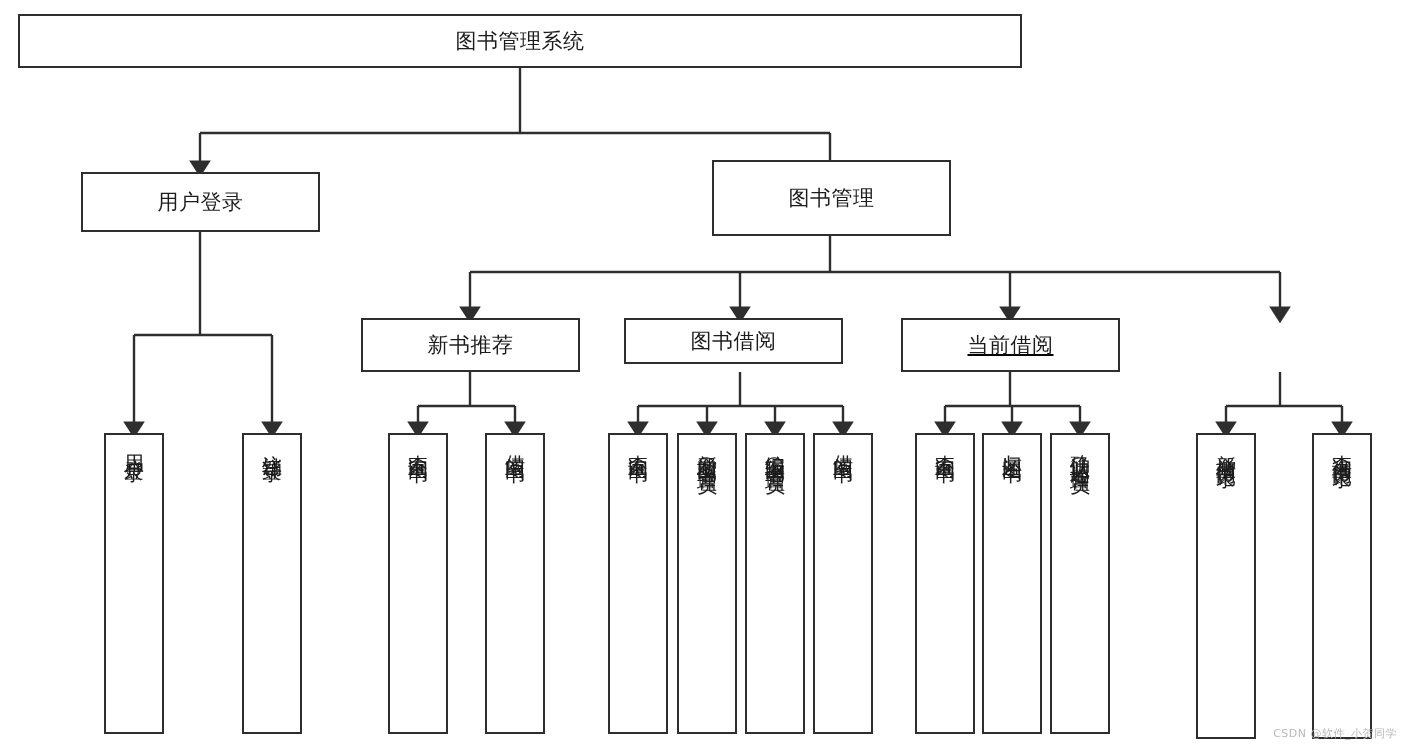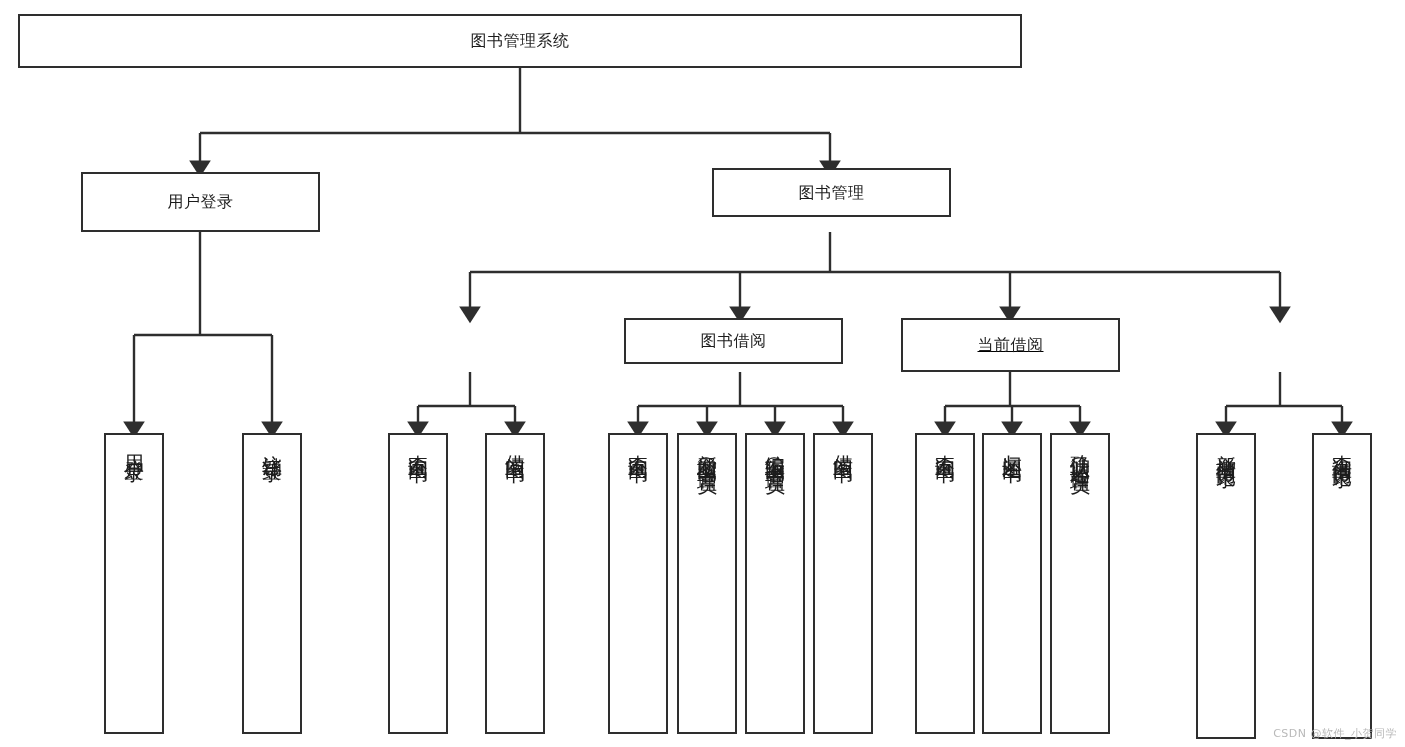--- a/index.html
+++ b/index.html
@@ -26,21 +26,21 @@
     box-sizing: border-box;
     background: #ffffff;
     border: 2px solid #2e2e2e;
     display: flex;
     align-items: center;
     justify-content: center;
     overflow: hidden;
   }
   .node-label {
     color: #1c1c1c;
-    font-size: 16px;
+    font-size: 21px;
     line-height: 1.25;
     letter-spacing: 0.5px;
     white-space: nowrap;
     text-align: center;
   }
   .node-box.vertical {
     align-items: flex-start;
     justify-content: center;
     padding-top: 4px;
   }
@@ -126,24 +126,27 @@
     </g>
   </svg>
 
   <div class="node-box" style="left:18px; top:14px; width:1004px; height:54px;">
     <span class="node-label">图书管理系统</span>
   </div>
 
   <div class="node-box" style="left:81px; top:172px; width:239px; height:60px;">
     <span class="node-label">用户登录</span>
   </div>
-  <div class="node-box" style="left:712px; top:168px; width:239px; height:49px;font-family:Liberation Serif, serif;">
+  <div class="node-box" style="left:712px; top:160px; width:239px; height:76px;font-family:Liberation Serif, serif;">
     <span class="node-label">图书管理</span>
   </div>
 
+  <div class="node-box" style="left:361px; top:318px; width:219px; height:54px;">
+    <span class="node-label">新书推荐</span>
+  </div>
   <div class="node-box" style="left:611px; top:318px; width:219px; height:46px;margin-left:13px;">
     <span class="node-label">图书借阅</span>
   </div>
   <div class="node-box" style="left:901px; top:318px; width:219px; height:54px;text-decoration:underline;">
     <span class="node-label">当前借阅</span>
   </div>
 
   <div class="node-box vertical" style="left:104px; top:433px; width:60px; height:301px;">
     <span class="node-label">用户登录</span>
   </div>

